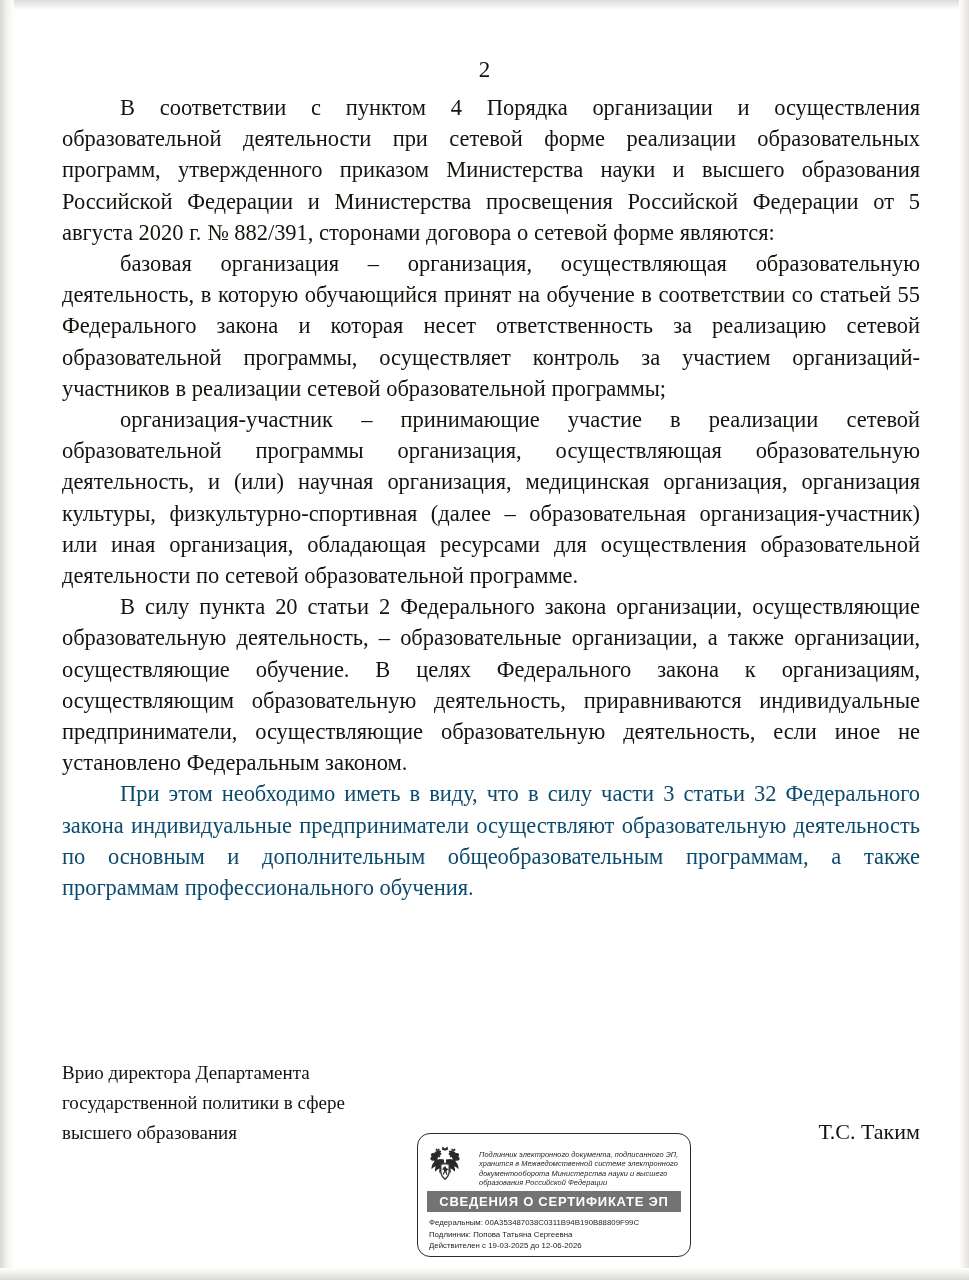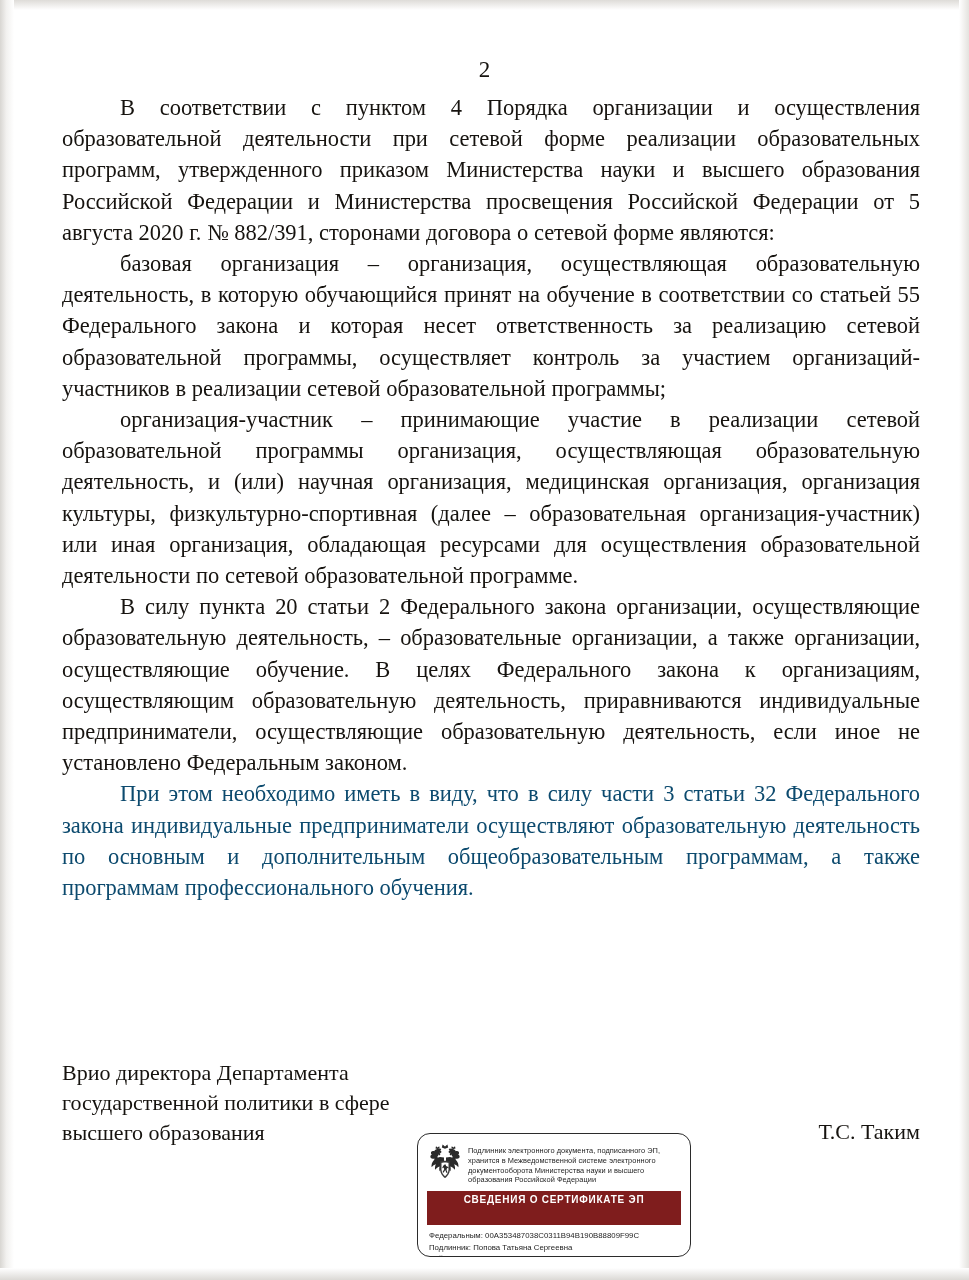--- a/index.html
+++ b/index.html
@@ -86,21 +86,21 @@
   .signature-block {
     position: absolute;
     left: 62px;
     top: 1058px;
     width: 858px;
     display: flex;
     justify-content: space-between;
     align-items: flex-end;
   }
   .sig-title {
-    font-size: 22px;
+    font-size: 19px;
     line-height: 30px;
     white-space: pre-line;
   }
   .sig-name {
     font-size: 22px;
     line-height: 30px;
     padding-bottom: 1px;
     white-space: nowrap;
   }
 
@@ -114,46 +114,47 @@
     border: 1.6px solid #2b2b2b;
     border-radius: 13px;
     background: #ffffff;
     box-sizing: border-box;
     font-family: "Liberation Sans", "DejaVu Sans", sans-serif;
     padding: 7px 9px 6px 9px;
     overflow: hidden;
   }
   .stamp-head {
     display: flex;
-    align-items: center;
-    gap: 5px;
+    align-items: flex-end;
+    gap: 16px;
     height: 47px;
+    font-style: italic;
   }
   .emblem {
     width: 36px;
     height: 42px;
     flex: 0 0 36px;
     margin-top: 1px;
   }
   .stamp-head-text {
     font-size: 7.4px;
     line-height: 9.6px;
     color: #1d1d1d;
     padding-top: 2px;
     letter-spacing: 0.05px;
   }
   .stamp-bar {
     margin-top: 3px;
-    background: #7f1d1d;
+    background: #737373;
     color: #ffffff;
     text-align: center;
-    font-size: 10px;
+    font-size: 13px;
     font-weight: bold;
     letter-spacing: 0.75px;
-    padding: 4px 0 20px 0;
+    padding: 4px 0 4px 0;
     line-height: 1;
   }
   .stamp-details {
     margin-top: 5px;
     font-size: 7.8px;
     line-height: 11.6px;
     color: #1d1d1d;
     padding-left: 2px;
     letter-spacing: 0.02px;
   }

